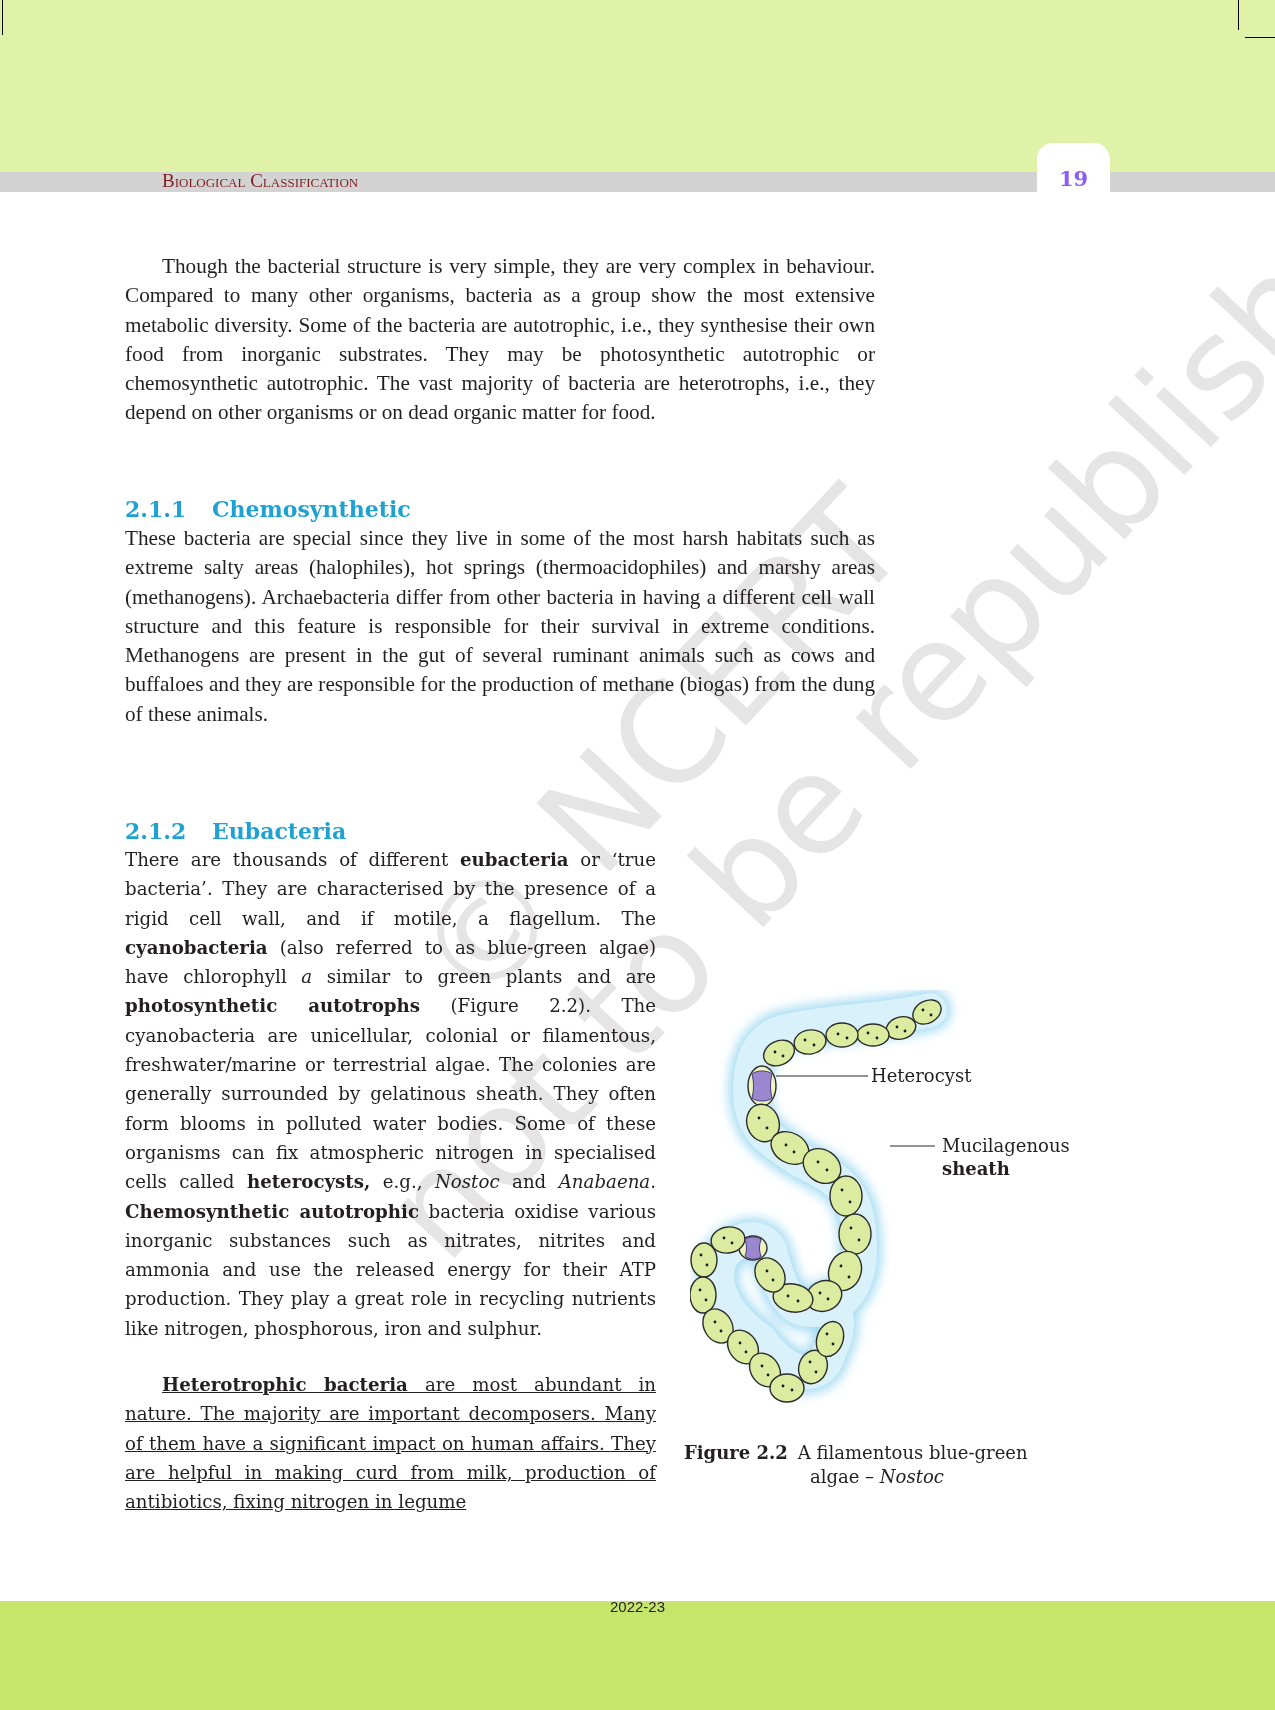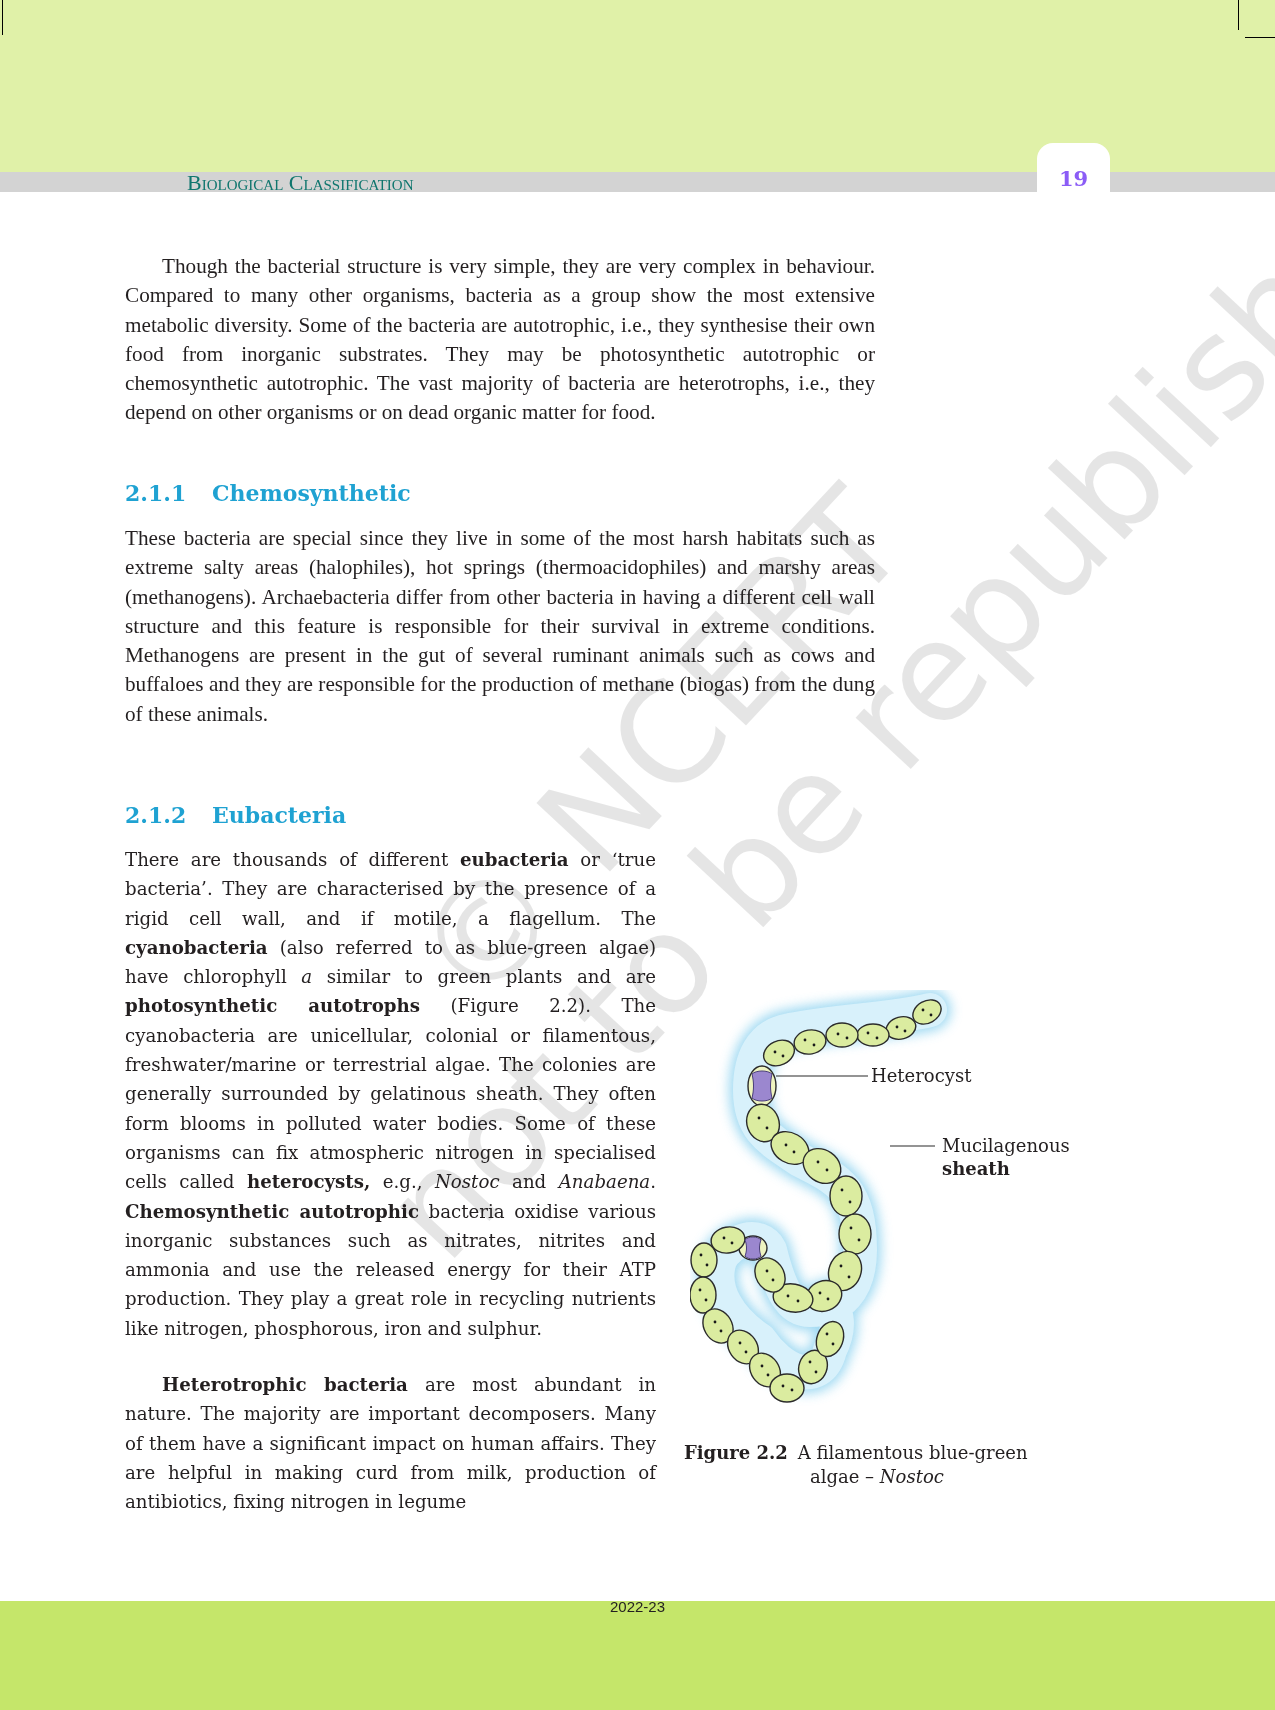--- a/index.html
+++ b/index.html
@@ -11,23 +11,23 @@
     }
     .top-band {
       position: absolute; left: 0; top: 0; width: 1275px; height: 172px;
       background: #e0f1a8;
     }
     .header-strip {
       position: absolute; left: 0; top: 172px; width: 1275px; height: 20px;
       background: #d3d3d3;
     }
     .running-head {
-      position: absolute; left: 187px; top: 170px;
-      font-family: "Liberation Serif", serif; font-size: 22px;
-      font-variant: small-caps; letter-spacing: 0px; color: #0f766e;
+      position: absolute; left: 162px; top: 170px;
+      font-family: "Liberation Serif", serif; font-size: 19px;
+      font-variant: small-caps; letter-spacing: 0px; color: #7f1d1d;
     }
     .page-tab {
       position: absolute; left: 1037px; top: 143px; width: 73px; height: 60px;
       background: #ffffff; border-radius: 16px 16px 0 0;
     }
     .page-number {
       position: absolute; left: 1037px; top: 166px; width: 73px; text-align: center;
       font-family: "DejaVu Serif", serif; font-weight: bold; font-size: 21px; color: #8b5cf6;
     }
     .crop { position: absolute; background: #000; }
@@ -36,21 +36,21 @@
       font-family: "Liberation Serif", serif; font-size: 21.2px; line-height: 29.3px;
       text-align: justify; margin: 0;
     }
     .para.narrow { width: 531px; font-family: "DejaVu Serif", serif; font-size: 18.2px; }
     .indent { text-indent: 37px; }
     .section-heading {
       position: absolute; left: 125px;
       font-family: "DejaVu Serif", serif; font-weight: bold; font-size: 22px; color: #1fa2d2;
       margin: 0;
     }
-    .section-heading .num { display: inline-block; width: 87px; }
+    .section-heading .num { display: inline-block; width: 87px; margin-top: 16px; }
     b { font-weight: bold; }
     .watermark {
       position: absolute; left: 190px; top: 650px; width: 1050px;
       transform: rotate(-47deg); transform-origin: center;
       font-family: "DejaVu Sans", sans-serif; color: rgba(0,0,0,0.10);
       font-size: 138px; line-height: 150px; text-align: center; pointer-events: none;
       white-space: nowrap;
     }
     .footer-band {
       position: absolute; left: 0; top: 1601px; width: 1275px; height: 109px;
@@ -99,21 +99,21 @@
 </h2>
 
 <p class="para" style="top:524px;">These bacteria are special since they live in some of the most harsh habitats such as extreme salty areas (halophiles), hot springs (thermoacidophiles) and marshy areas (methanogens). Archaebacteria differ from other bacteria in having a different cell wall structure and this feature is responsible for their survival in extreme conditions. Methanogens are present in the gut of several ruminant animals such as cows and buffaloes and they are responsible for the production of methane (biogas) from the dung of these animals.</p>
 
 <h2 class="section-heading" style="top:802px;">
   <span class="num">2.1.2</span><span>Eubacteria</span>
 </h2>
 
 <p class="para narrow" style="top:845px;"><span>There are thousands of different </span><b>eubacteria</b><span> or ‘true bacteria’. They are characterised by the presence of a rigid cell wall, and if motile, a flagellum. The </span><b>cyanobacteria</b><span> (also referred to as blue-green algae) have chlorophyll </span><i>a</i><span> similar to green plants and are </span><b>photosynthetic autotrophs</b><span> (Figure 2.2). The cyanobacteria are unicellular, colonial or filamentous, freshwater/marine or terrestrial algae. The colonies are generally surrounded by gelatinous sheath. They often form blooms in polluted water bodies. Some of these organisms can fix atmospheric nitrogen in specialised cells called </span><b>heterocysts,</b><span> e.g., </span><i>Nostoc</i><span> and </span><i>Anabaena</i><span>. </span><b>Chemosynthetic autotrophic</b><span> bacteria oxidise various inorganic substances such as nitrates, nitrites and ammonia and use the released energy for their ATP production. They play a great role in recycling nutrients like nitrogen, phosphorous, iron and sulphur.</span></p>
 
-<p class="para narrow indent" style="top:1370px;"><b>Heterotrophic bacteria</b><span> are most abundant in nature. The majority are important decomposers. Many of them have a significant impact on human affairs. They are helpful in making curd from milk, production  of antibiotics, fixing nitrogen in legume</span></p>
+<p class="para narrow indent" style="top:1370px;text-decoration:underline;"><b>Heterotrophic bacteria</b><span> are most abundant in nature. The majority are important decomposers. Many of them have a significant impact on human affairs. They are helpful in making curd from milk, production  of antibiotics, fixing nitrogen in legume</span></p>
 
 <div class="figure">
   <svg width="420" height="420" viewBox="0 0 420 420">
     <defs>
       <filter id="glow" x="-20%" y="-20%" width="140%" height="140%">
         <feGaussianBlur stdDeviation="6"></feGaussianBlur>
       </filter>
     </defs>
 
     <path d="M240,20 C200,30 150,30 100,40 C70,45 60,70 60,100 C60,140 80,150 110,170 C150,190 170,200 170,260 C170,300 150,320 120,320 C100,320 90,300 80,260 C70,240 40,250 30,270 C20,300 40,330 70,350 C90,380 130,400 140,360 C150,340 150,320 135,310" fill="none" stroke="#8fd3f0" stroke-width="42" stroke-linecap="round" stroke-linejoin="round" filter="url(#glow)" opacity="0.85"></path>

